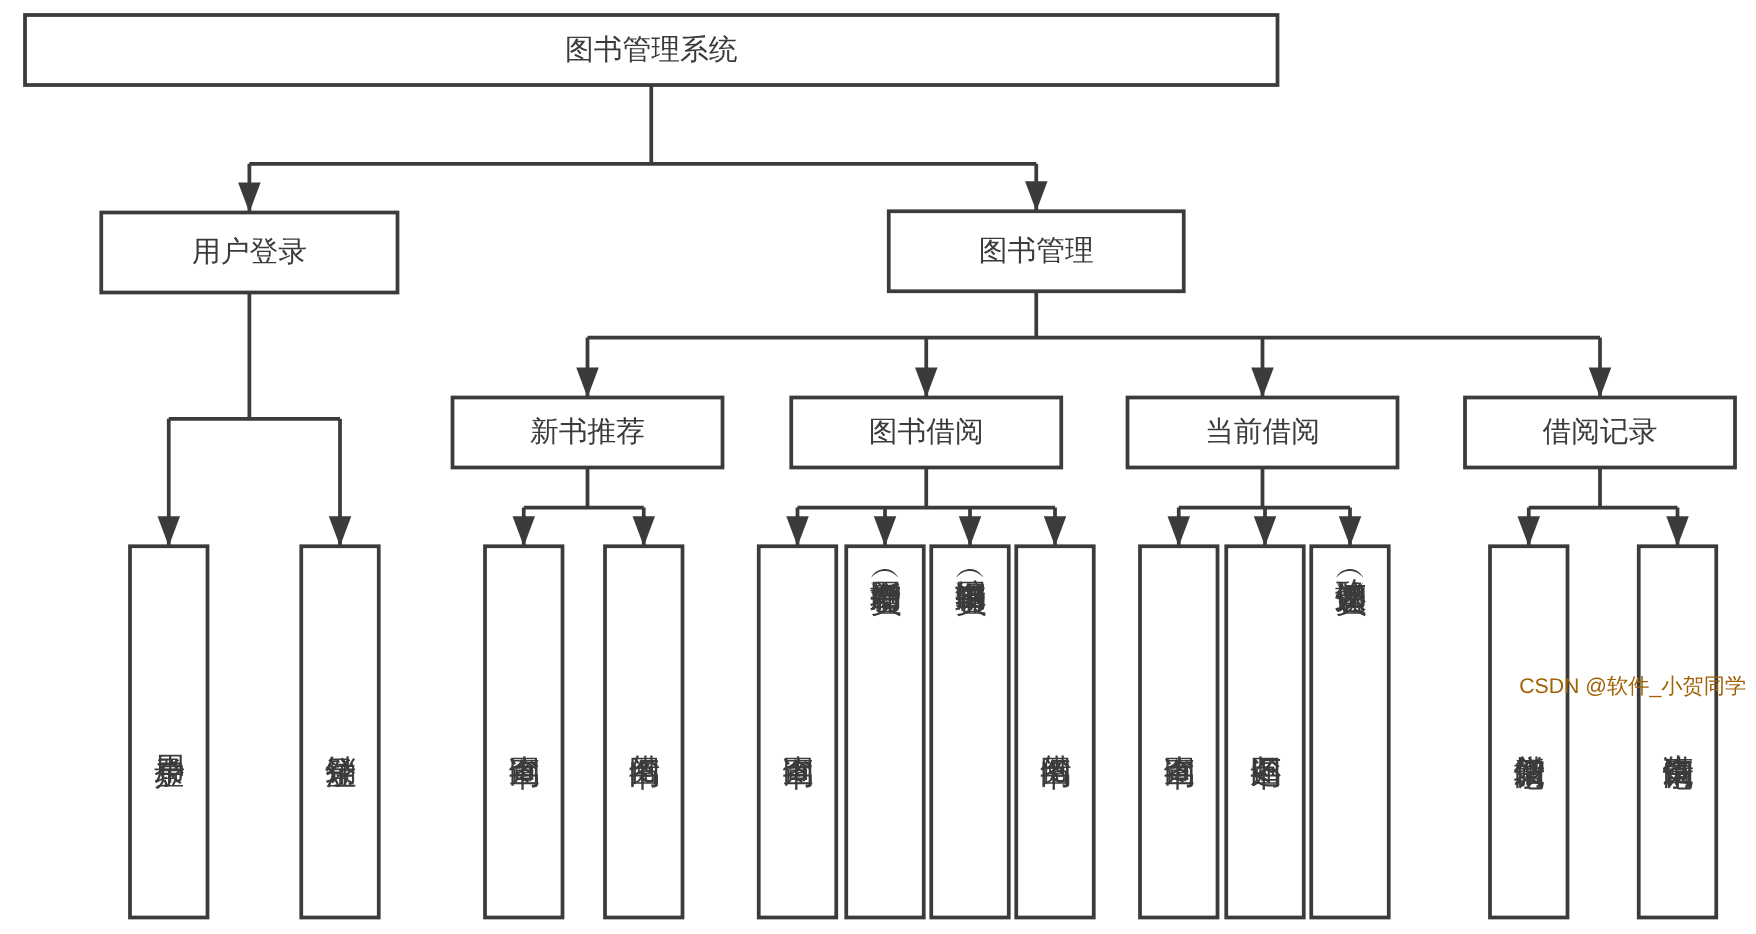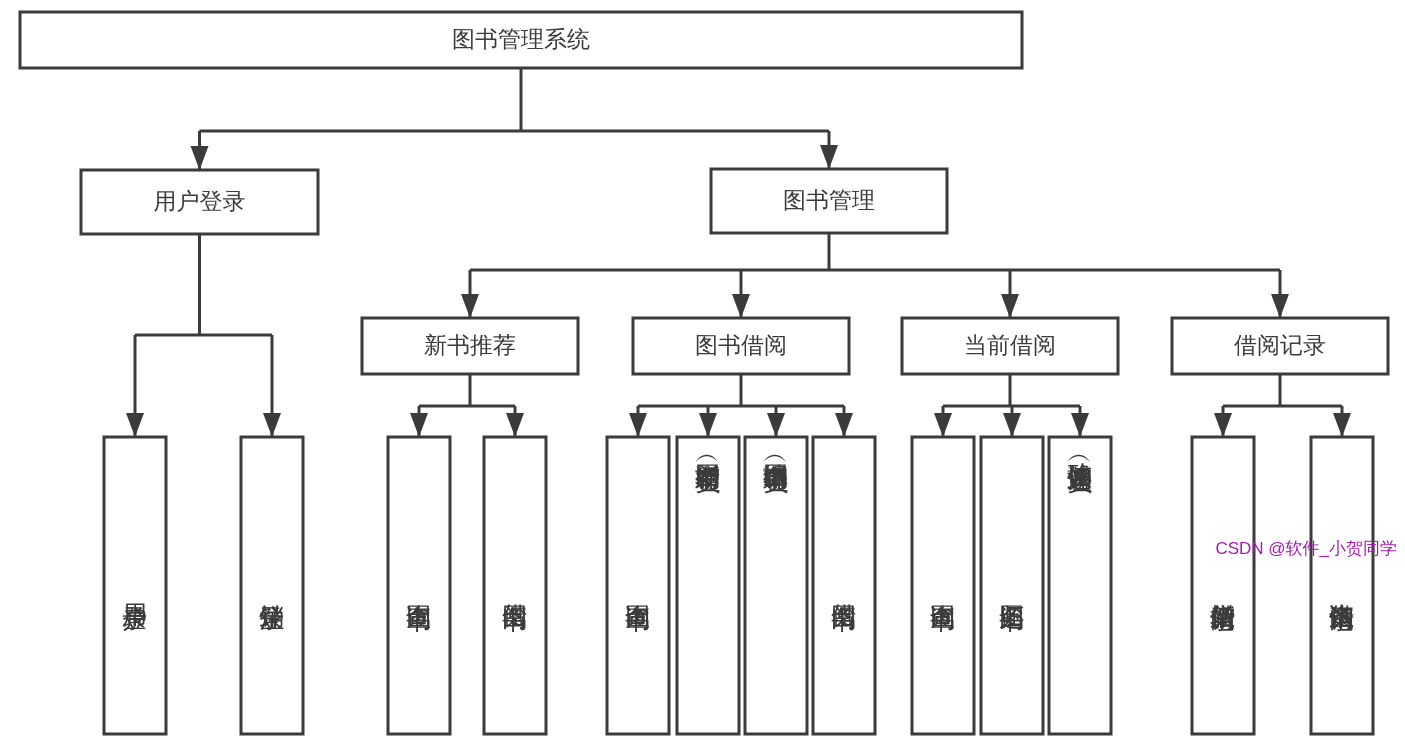--- a/index.html
+++ b/index.html
@@ -65,21 +65,21 @@
     color: #3b3b3b;
     letter-spacing: 1px;
     white-space: nowrap;
   }
   .watermark {
     position: absolute;
     right: 8px;
     bottom: 6px;
     font-family: "Liberation Sans", "DejaVu Sans", sans-serif;
     font-size: 17px;
-    color: #a21caf;
+    color: #a16207;
     white-space: nowrap;
     user-select: none;
   }
 </style>
 </head>
 <body>
 
 <div id="diagram-root">
   <svg id="diagram-svg" viewBox="0 0 1405 747" xmlns="http://www.w3.org/2000/svg">
     <g id="connectors-layer">

